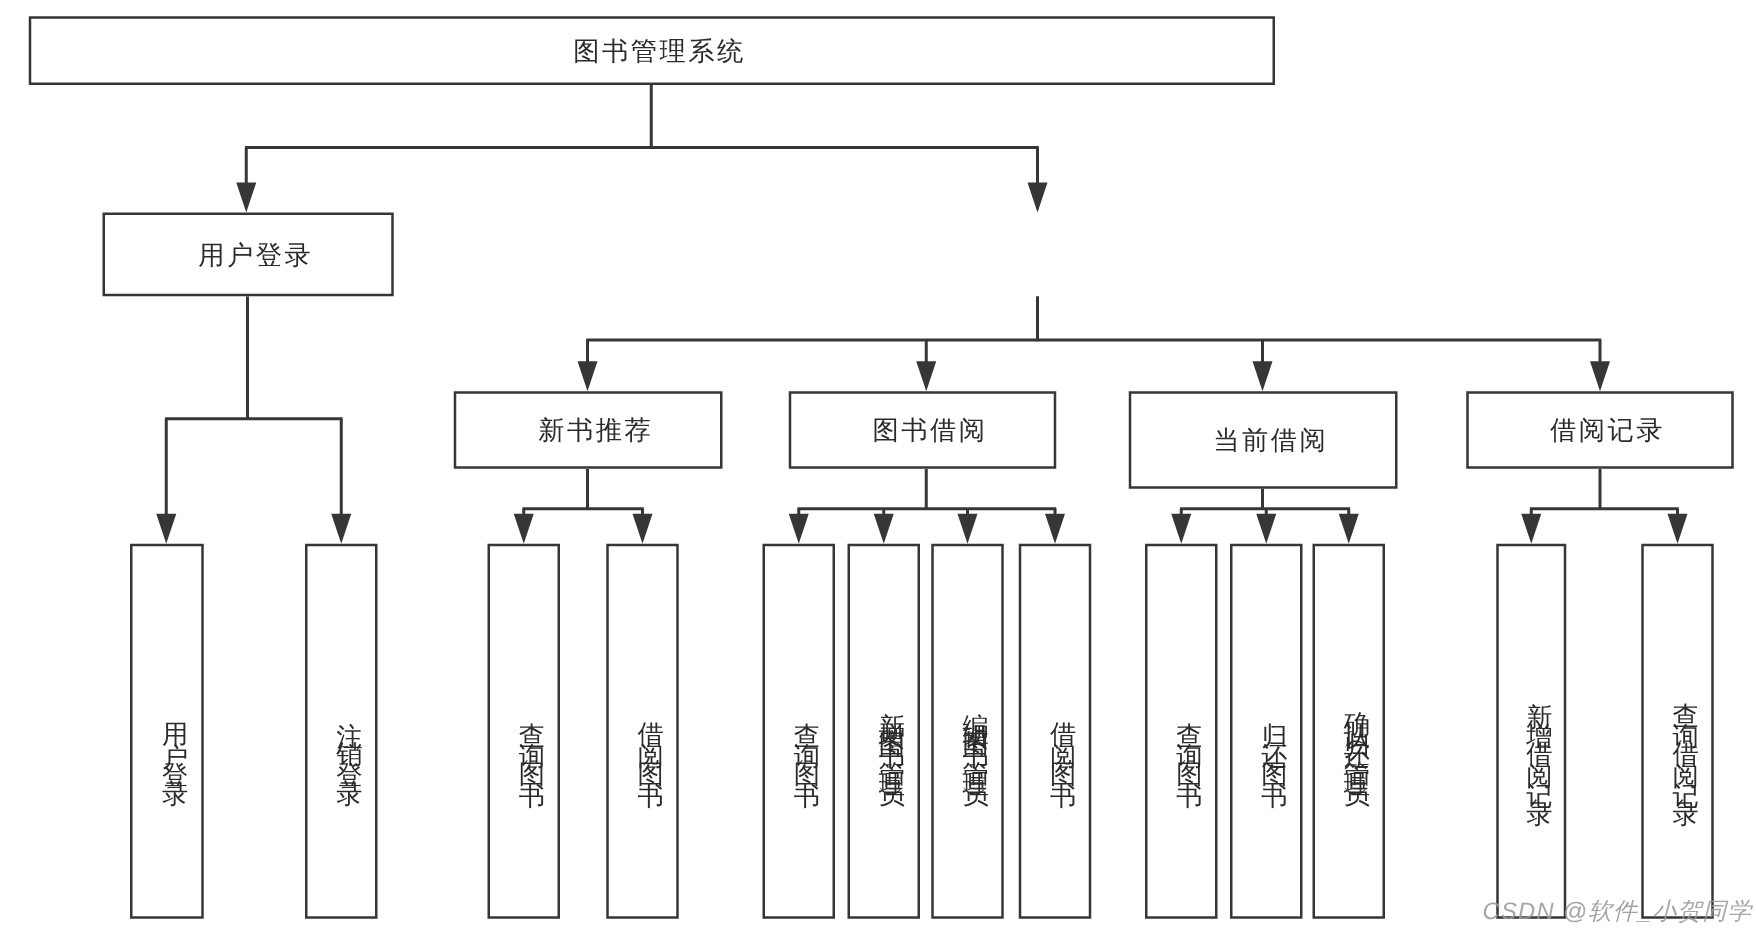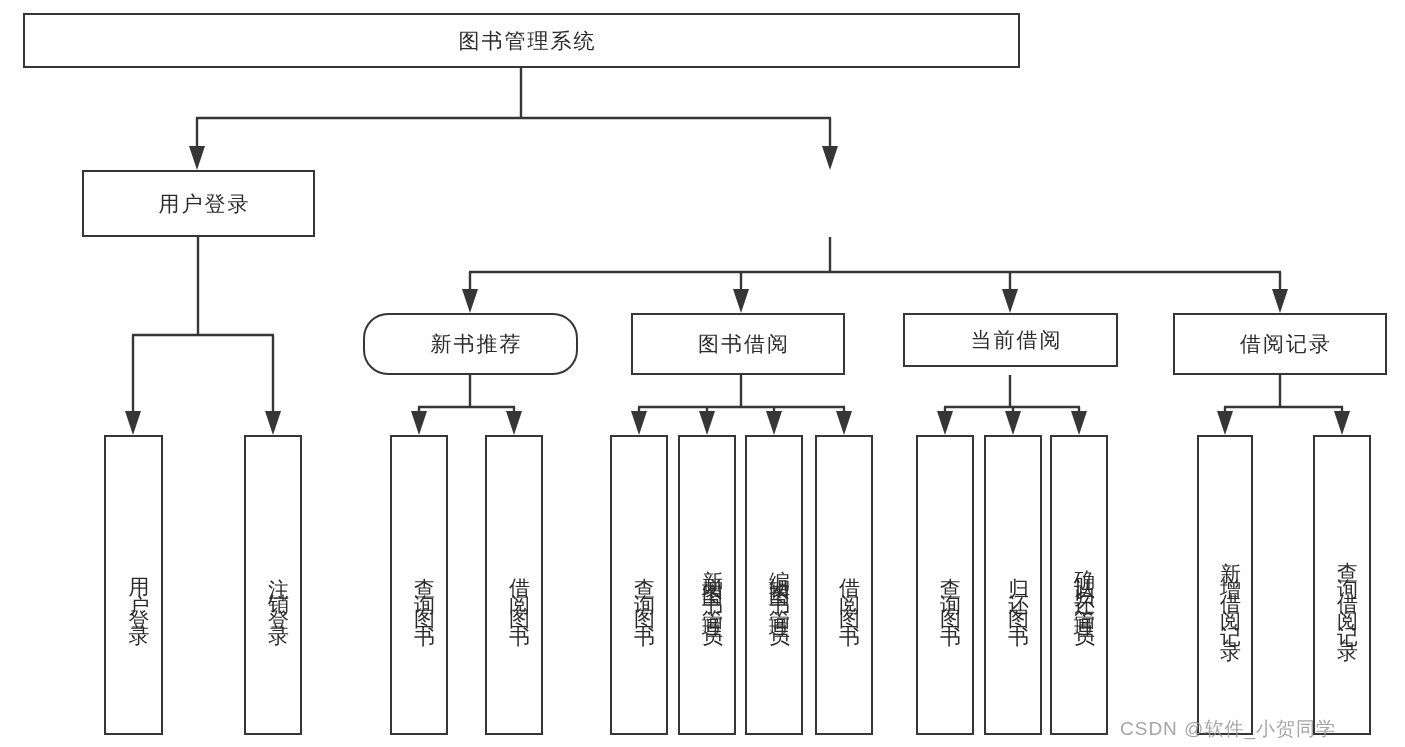--- a/index.html
+++ b/index.html
@@ -30,26 +30,27 @@
     text-orientation: mixed;
     font-size: 21px;
     line-height: 1;
     letter-spacing: 16px;
     padding-top: 16px;
     color: #2b2b2b;
   }
   .vtext.vlong { letter-spacing: 8px; padding-top: 8px; }
   .watermark {
     position: absolute;
-    left: 1120px;
+    left: 1186px;
     top: 716px;
     font-size: 19px;
     color: rgba(155,155,155,0.9);
     letter-spacing: 1px;
     white-space: nowrap;
+    font-style: italic;
   }
 </style>
 </head>
 <body>
 
 <div class="canvas">
 
   <svg class="connectors" width="1405" height="747" viewBox="0 0 1405 747">
     <g stroke="#363636" stroke-width="2.4" fill="#363636">
 
@@ -129,27 +130,27 @@
   </svg>
 
   <div class="node h" style="left:23px; top:13px; width:997px; height:55px;">
     <span>图书管理系统</span>
   </div>
 
   <div class="node h" style="left:82px; top:170px; width:233px; height:67px;">
     <span>用户登录</span>
   </div>
 
-  <div class="node h" style="left:363px; top:313px; width:215px; height:62px;border-radius:25px;">
+  <div class="node h" style="left:363px; top:313px; width:215px; height:62px;">
     <span>新书推荐</span>
   </div>
   <div class="node h" style="left:631px; top:313px; width:214px; height:62px;">
     <span>图书借阅</span>
   </div>
-  <div class="node h" style="left:903px; top:313px; width:215px; height:54px;">
+  <div class="node h" style="left:903px; top:313px; width:215px; height:78px;">
     <span>当前借阅</span>
   </div>
   <div class="node h" style="left:1173px; top:313px; width:214px; height:62px;justify-content:center;">
     <span>借阅记录</span>
   </div>
 
   <div class="node v" style="left:104px; width:59px;">
     <span class="vtext">用户登录</span>
   </div>
   <div class="node v" style="left:244px; width:58px;">

